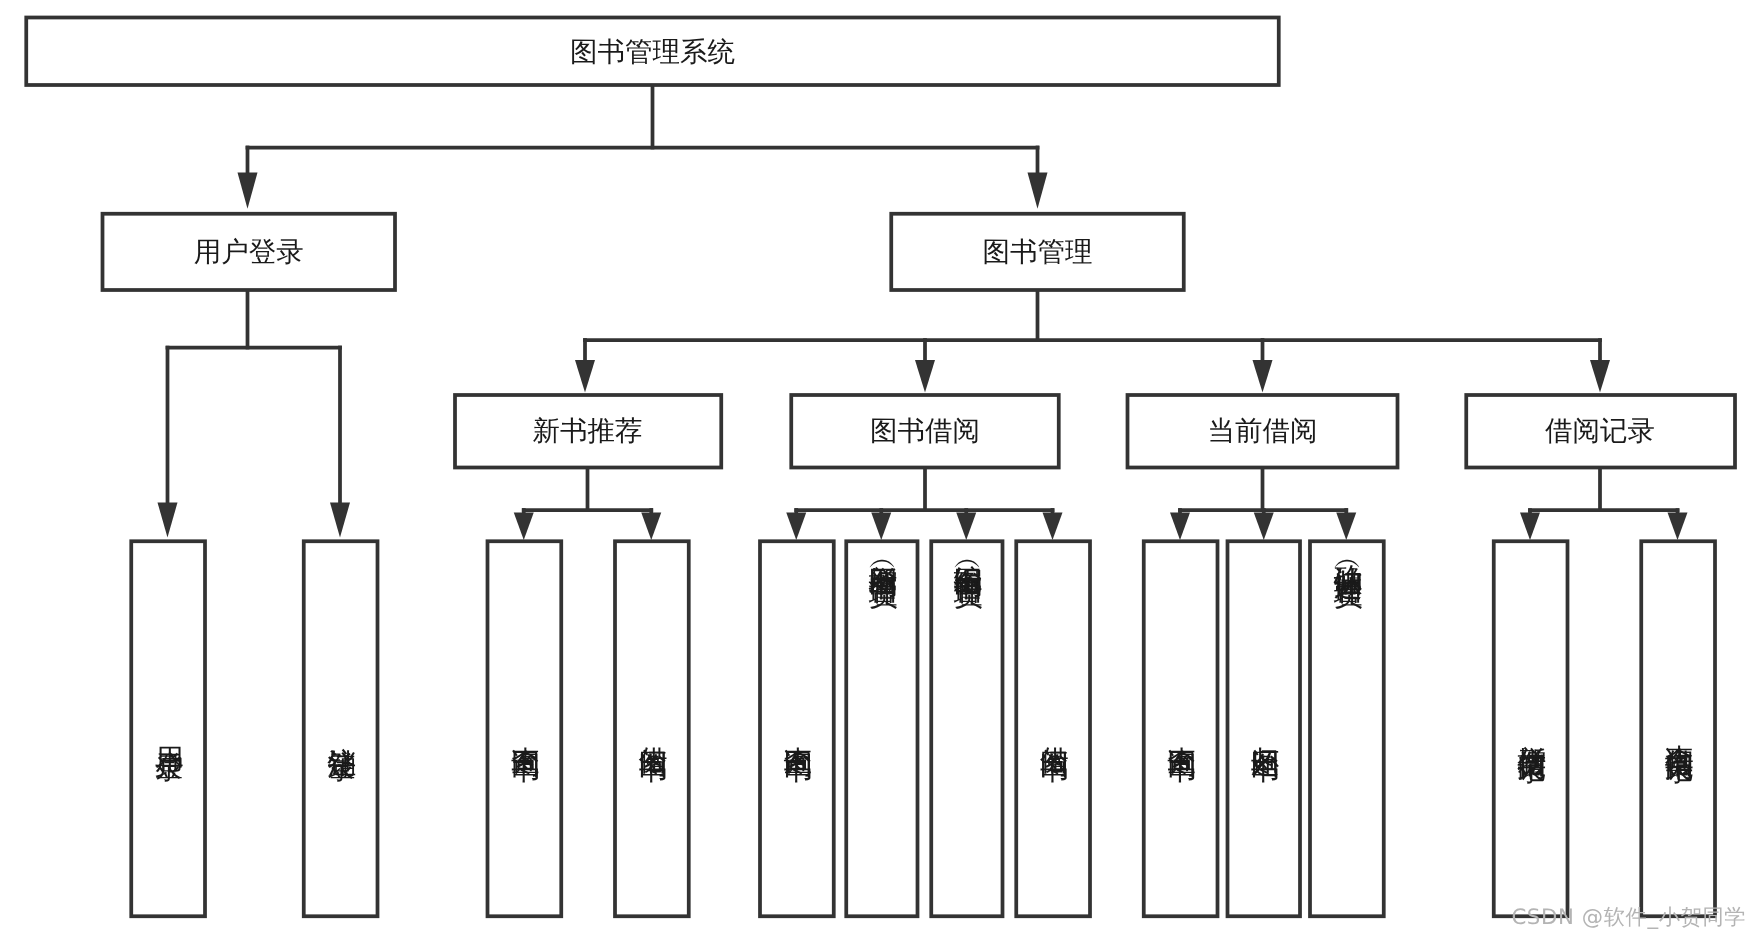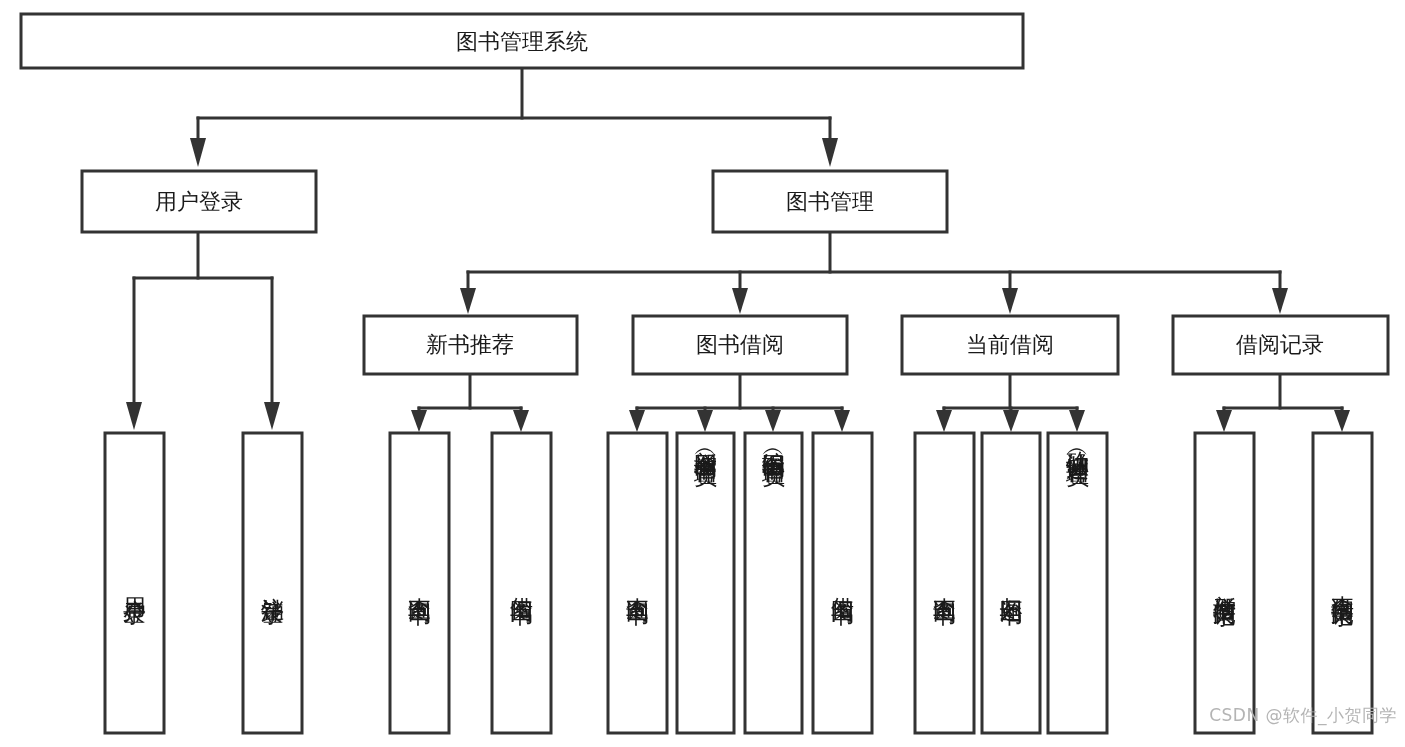--- a/index.html
+++ b/index.html
@@ -63,21 +63,21 @@
     font-size: 23px;
     line-height: 1.18;
     letter-spacing: 2px;
     color: #1a1a1a;
     white-space: nowrap;
     text-align: center;
   }
   .watermark {
     position: absolute;
     right: 8px;
-    bottom: 20px;
+    bottom: 2px;
     font-family: "DejaVu Sans", "Liberation Sans", sans-serif;
     font-size: 17px;
     color: #b4b4b4;
     letter-spacing: 0.5px;
     white-space: nowrap;
   }
 </style>
 </head>
 <body>
 

